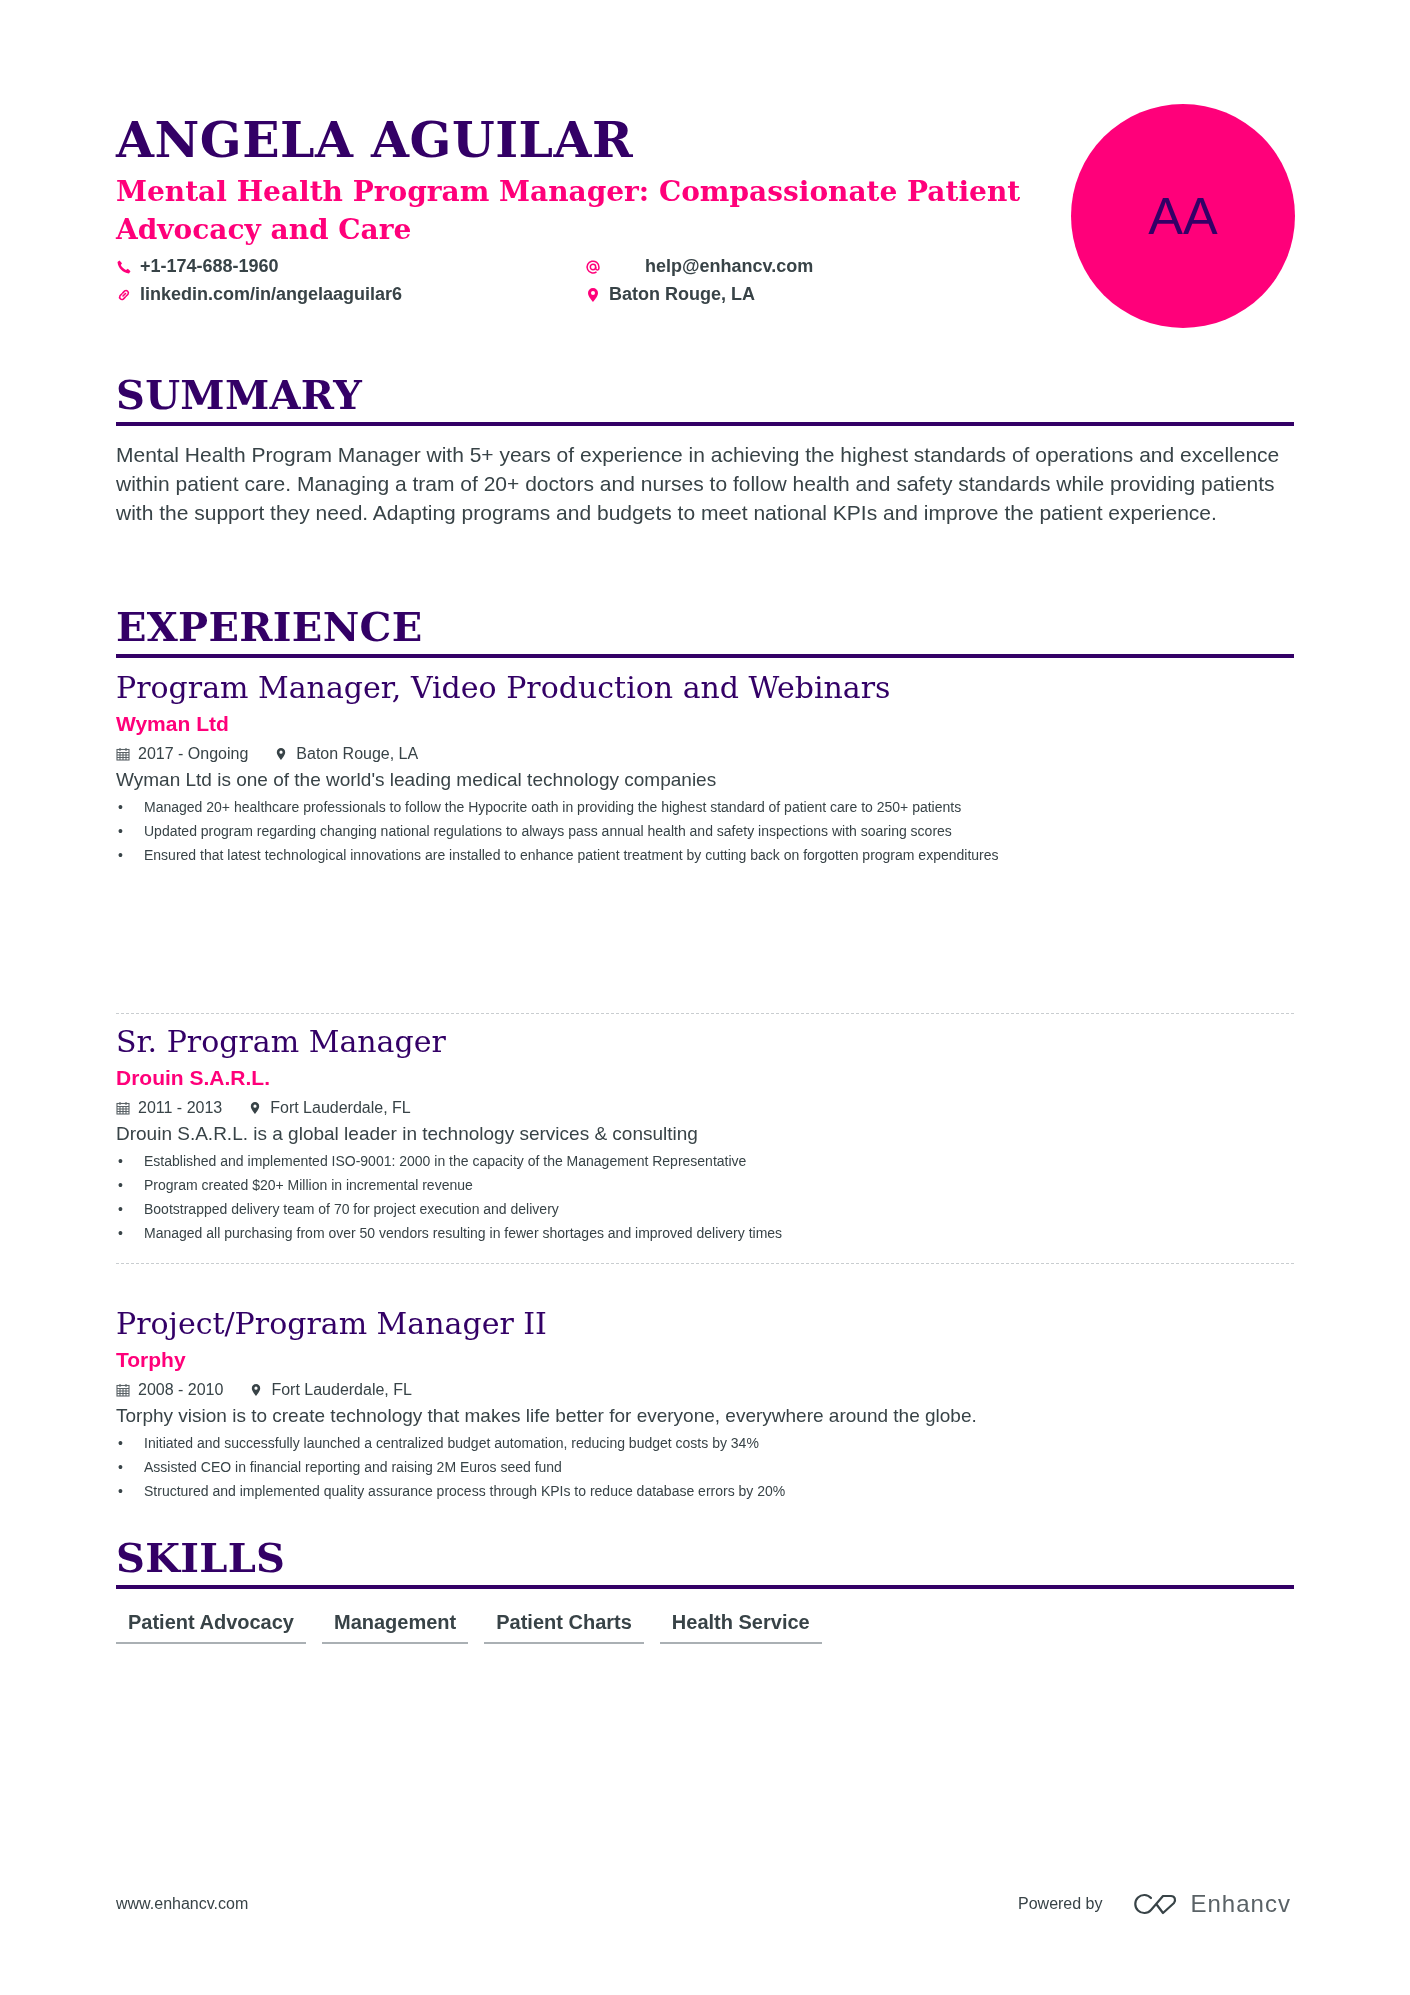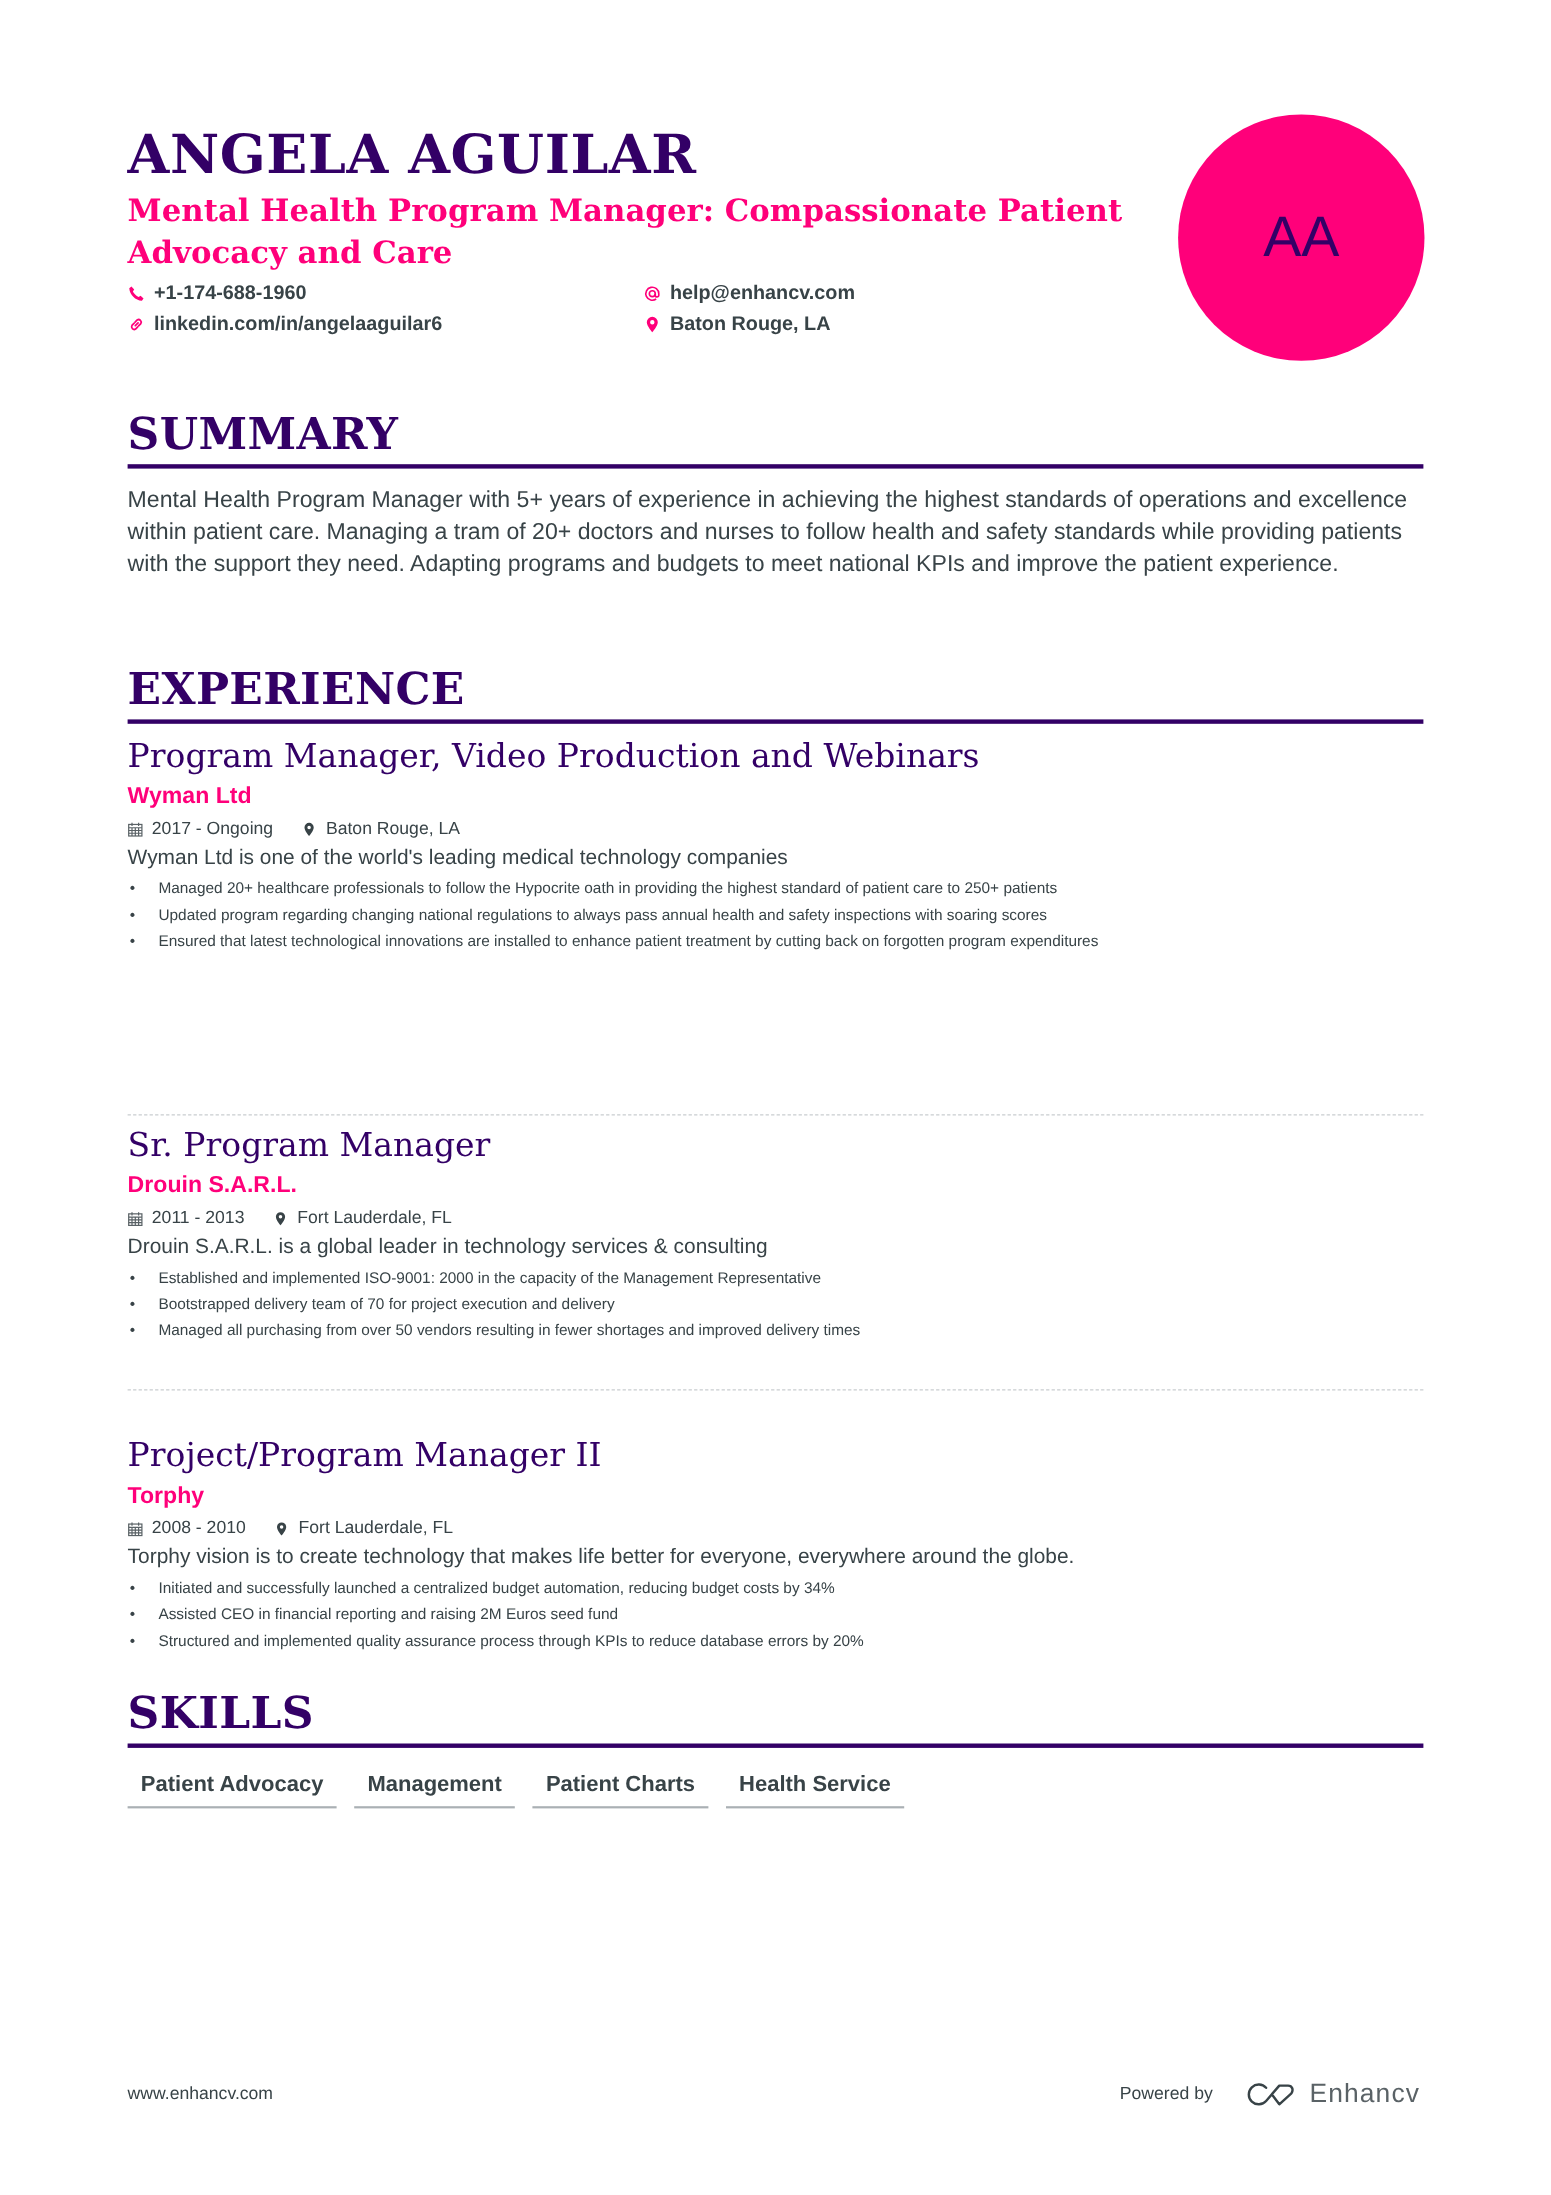--- a/index.html
+++ b/index.html
@@ -57,21 +57,21 @@
   <div class="contact" style="left:0;top:28px;">
     <svg viewBox="0 0 16 16">
         <g fill="none" stroke="#ff007a" stroke-width="1.6" stroke-linecap="round">
           <path d="M7 9 L9.5 6.5"></path>
           <path d="M6 6.8 L4 8.8 A2.4 2.4 0 0 0 7.3 12.1 L9.2 10.1"></path>
           <path d="M10 9.2 L12 7.2 A2.4 2.4 0 0 0 8.7 3.9 L6.8 5.9"></path>
         </g>
       </svg>
     <span>linkedin.com/in/angelaaguilar6</span>
   </div>
-  <div class="contact" style="left:469px;top:0;">
+  <div class="contact" style="left:469px;top:0;gap:36px;">
     <svg viewBox="0 0 16 16">
         <g fill="none" stroke="#ff007a" stroke-width="1.5">
           <circle cx="8" cy="8" r="2.7"></circle>
           <path d="M10.7 8 V9.3 A1.6 1.6 0 0 0 13.9 9.3 V8 A5.9 5.9 0 1 0 11.5 12.8"></path>
         </g>
       </svg>
     <span>help@enhancv.com</span>
   </div>
   <div class="contact" style="left:469px;top:28px;">
     <svg viewBox="0 0 16 16">
@@ -142,20 +142,21 @@
     <span class="item">
       <svg viewBox="0 0 14 14">
           <path d="M7 1 A4.2 4.2 0 0 0 2.8 5.2 C2.8 8.2 7 13 7 13 C7 13 11.2 8.2 11.2 5.2 A4.2 4.2 0 0 0 7 1 Z M7 3.6 A1.6 1.6 0 1 1 7 6.8 A1.6 1.6 0 1 1 7 3.6 Z" fill="#384347" fill-rule="evenodd"></path>
         </svg>
       <span>Fort Lauderdale, FL</span>
     </span>
   </div>
   <div class="desc">Drouin S.A.R.L. is a global leader in technology services &amp; consulting</div>
   <ul class="bullets">
     <li>Established and implemented ISO-9001: 2000 in the capacity of the Management Representative</li>
+    <li>Program created $20+ Million in incremental revenue</li>
     <li>Bootstrapped delivery team of 70 for project execution and delivery</li>
     <li>Managed all purchasing from over 50 vendors resulting in fewer shortages and improved delivery times</li>
   </ul>
 </div>
 
 <div class="divider" style="top:1263px;"></div>
 
 <div class="job" style="top:1277px;margin-top:28px;">
   <div class="job-title">Project/Program Manager II</div>
   <div class="company">Torphy</div>

